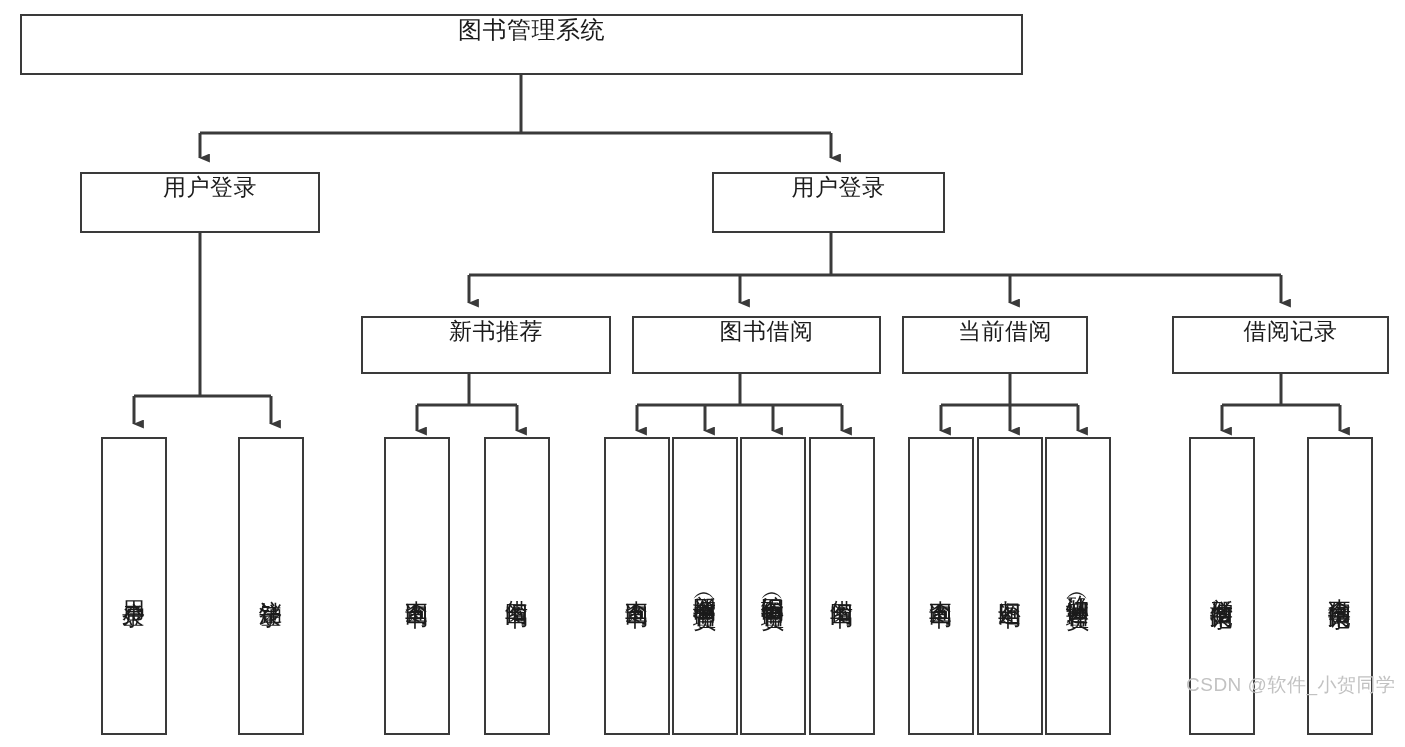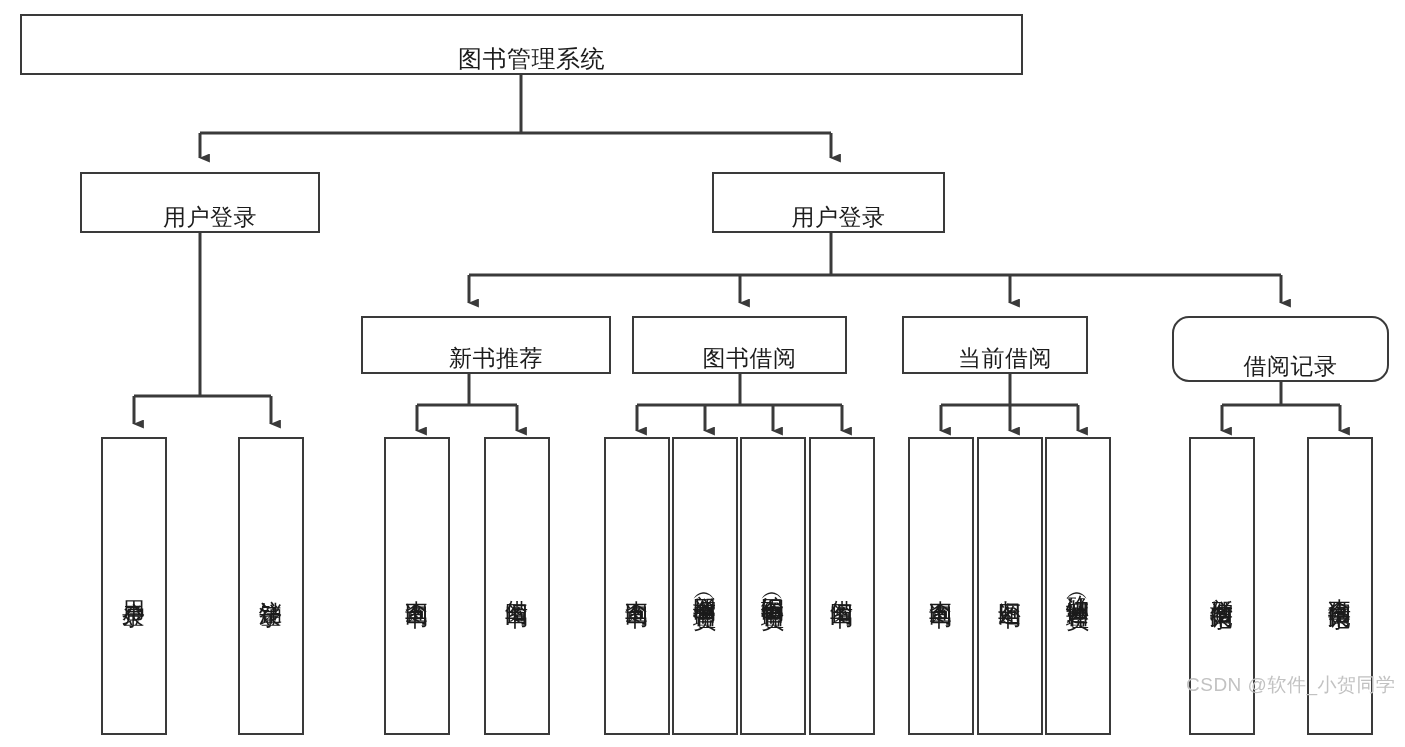--- a/index.html
+++ b/index.html
@@ -24,21 +24,21 @@
     width: 1405px;
     height: 747px;
     pointer-events: none;
   }
   .node {
     position: absolute;
     box-sizing: border-box;
     border: 2px solid #3a3a3a;
     background: #ffffff;
     display: flex;
-    align-items: flex-end;
+    align-items: flex-start;
     justify-content: center;
     color: #1b1b1b;
     z-index: 2;
     padding-left: 20px;
   }
   .node .lbl {
     display: block;
     text-align: center;
     line-height: 1.18;
     white-space: nowrap;
@@ -138,27 +138,27 @@
   <div class="node h" style="left:80px; top:172px; width:240px; height:61px;">
     <span class="lbl">用户登录</span>
   </div>
   <div class="node h" style="left:712px; top:172px; width:233px; height:61px;">
     <span class="lbl">用户登录</span>
   </div>
 
   <div class="node h" style="left:361px; top:316px; width:250px; height:58px;">
     <span class="lbl">新书推荐</span>
   </div>
-  <div class="node h" style="left:632px; top:316px; width:215px; height:58px;">
+  <div class="node h" style="left:632px; top:316px; width:249px; height:58px;">
     <span class="lbl">图书借阅</span>
   </div>
   <div class="node h" style="left:902px; top:316px; width:186px; height:58px;">
     <span class="lbl">当前借阅</span>
   </div>
-  <div class="node h" style="left:1172px; top:316px; width:217px; height:66px;border-radius:17px;">
+  <div class="node h" style="left:1172px; top:316px; width:217px; height:58px;">
     <span class="lbl">借阅记录</span>
   </div>
 
   <div class="node v" style="left:101px; top:437px; width:66px; height:298px;">
     <span class="lbl">用户登录</span>
   </div>
   <div class="node v" style="left:238px; top:437px; width:66px; height:298px;">
     <span class="lbl">注销登录</span>
   </div>
 

